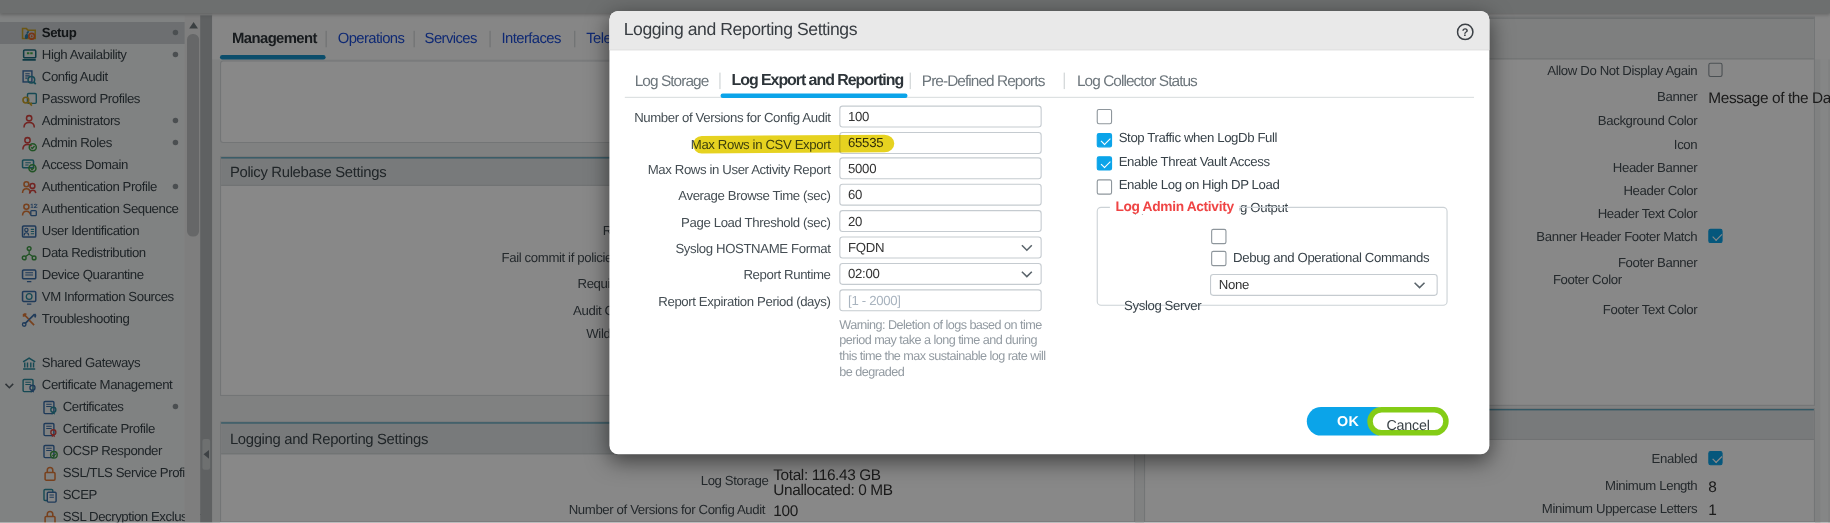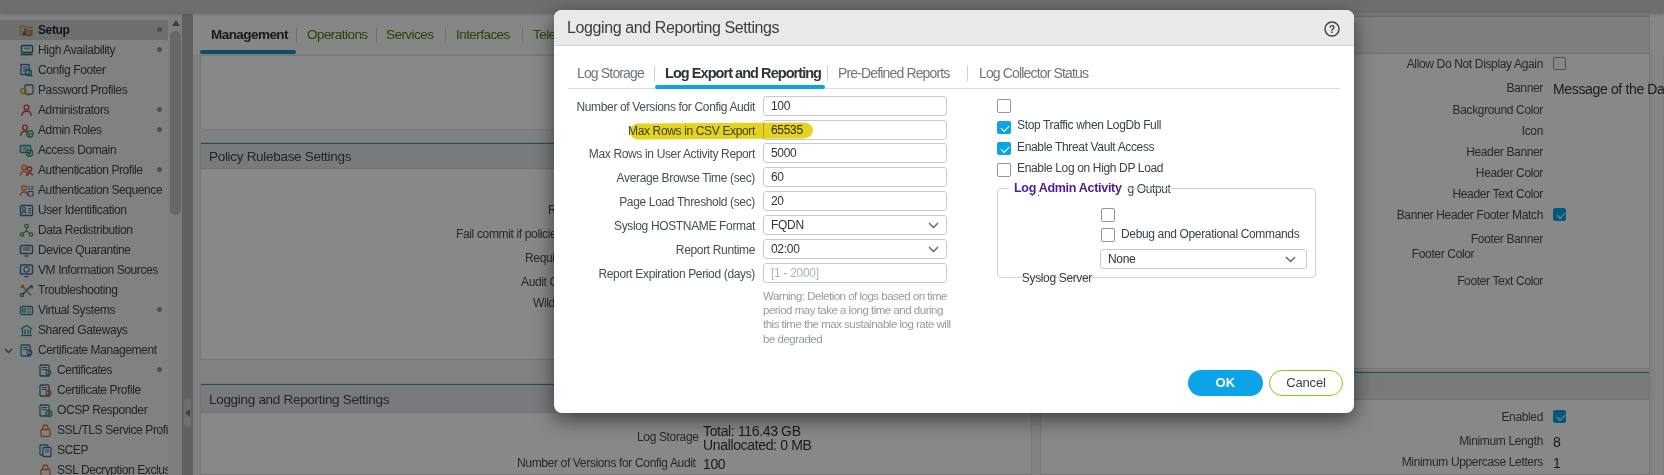--- a/index.html
+++ b/index.html
@@ -21,21 +21,21 @@
   #sb-scroll { left:168px; top:14px; width:14px; height:461px; background:#ededed; }
   #sb-thumb { left:170px; top:31px; width:10.5px; height:184px; background:#bfc2c3; border-radius:5px; }
   #sb-up { left:171.5px; top:20px; width:0; height:0; border-left:4px solid transparent; border-right:4px solid transparent; border-bottom:6px solid #70787d; }
   .bgcb.on::after, .mcb.on::after { content:""; position:absolute; left:2.5px; top:3px; width:7px; height:3.5px; border-left:1.8px solid #fff; border-bottom:1.8px solid #fff; transform:rotate(-45deg); }
   #splitter { left:182px; top:14px; width:11px; height:461px; background:#b2b6b8; }
   #split-handle { left:183.5px; top:399px; width:7px; height:28px; background:#ced2d3; border-radius:2px; }
   #split-arrow { left:184.5px; top:409px; width:0; height:0; border-top:4px solid transparent; border-bottom:4px solid transparent; border-right:5px solid #757d82; }
   
   #content { left:193px; top:14px; width:1471px; height:461px; background:#f0f2f2; }
   #tabstrip { left:193px; top:12px; width:1471px; height:42px; background:#fbfbfb; }
-  .ptab { position:absolute; top:27px; font-size:13.5px; line-height:16px; color:#4d7c0f; letter-spacing:-0.55px; }
+  .ptab { position:absolute; top:27px; font-size:13.5px; line-height:16px; color:#1d4ed8; letter-spacing:-0.55px; }
   .ptab.act { color:#2d3439; font-weight:bold; }
   .ptab-ul { position:absolute; top:50px; height:3.5px; background:#1590c8; border-radius:2px; }
   .ptab-div { position:absolute; top:28px; width:1px; height:15px; background:#cdd1d3; }
   .panel { position:absolute; background:#fff; border:1px solid #d7dbdd; }
   .panel-hd { position:absolute; left:0; right:0; top:0; height:26px; background:#e2e5e6; border-top:1px solid #3d95b2; border-bottom:1px solid #d2d6d8; }
   .panel-hd span { position:absolute; left:8px; top:5px; font-size:13.5px; line-height:16px; color:#3c464c; letter-spacing:-0.3px; }
   .bglbl { position:absolute; font-size:12px; color:#454e54; letter-spacing:-0.35px; white-space:nowrap; }
   .bgval { position:absolute; font-size:14px; color:#333; letter-spacing:-0.35px; white-space:nowrap; }
   .bgcb { position:absolute; width:13px; height:13px; border:1.5px solid #8e969c; border-radius:2px; background:#fff; }
   .bgcb.on { background:#0ba4e9; border-color:#0ba4e9; }
@@ -51,23 +51,23 @@
   #m-tabline { position:absolute; left:14px; top:77.5px; width:772px; height:1px; background:#dadedf; }
   .flabel { position:absolute; font-size:12px; color:#454e54; letter-spacing:-0.35px; white-space:nowrap; text-align:right; width:200px; }
   .finput { position:absolute; left:209px; width:184px; height:20px; border:1px solid #c5cbd0; border-radius:3px; background:#fff; font-size:12px; color:#333; letter-spacing:-0.3px; line-height:18px; padding-left:7px; }
   .fchev { position:absolute; }
   .mcb { position:absolute; width:13.5px; height:13.5px; border:1.5px solid #8e969c; border-radius:2px; background:#fff; }
   .mcb.on { background:#0ba4e9; border-color:#0ba4e9; }
   .mcblbl { position:absolute; font-size:12px; color:#39434a; letter-spacing:-0.35px; white-space:nowrap;margin-top:18px; }
   #warn { position:absolute; left:209px; top:279px; width:200px; font-size:11.5px; line-height:14.2px; color:#939ba2; letter-spacing:-0.5px; }
   #hl { position:absolute; left:76px; top:113px; width:183px; height:16px; background:#e6d220; mix-blend-mode:multiply; border-radius:8px 9px 9px 8px/50% 50% 50% 50%; transform:rotate(-0.4deg); z-index:5; }
   #btn-ok { position:absolute; left:634px; top:360px; width:75px; height:26px; border-radius:13px; background:#0ba4e9; color:#fff; font-size:13px; font-weight:bold; text-align:center; line-height:26px; letter-spacing:0.2px; }
-  #btn-cancel { position:absolute; left:715px; top:360px; width:74px; height:26px; border-radius:13px; background:#fff; border:1px solid #84cc16; color:#3a4247; font-size:13px; text-align:center; line-height:24px; letter-spacing:-0.2px; }
+  #btn-cancel { position:absolute; left:689px; top:360px; width:74px; height:26px; border-radius:13px; background:#fff; border:5px solid #84cc16; color:#3a4247; font-size:13px; text-align:center; line-height:24px; letter-spacing:-0.2px; }
   #fieldset { position:absolute; left:443px; top:178px; width:319px; height:90px; border:1px solid #ccd2d6; border-radius:4px; }
-  #legend { position:absolute; left:455px; top:171px; background:#fff; padding:0 5px; font-size:12.5px; font-weight:bold; color:#4c1d95; letter-spacing:-0.3px; }
+  #legend { position:absolute; left:455px; top:171px; background:#fff; padding:0 5px; font-size:12.5px; font-weight:bold; color:#ef4444; letter-spacing:-0.3px; }
   #help { position:absolute; left:770px; top:11px; width:16px; height:16px; }
 </style>
 </head>
 <body>
 <div class="abs" id="topband"></div>
 <div class="abs" id="sidebar">
   <div class="nav-row nav-sel" style="top:6px;">
     <svg class="ic" viewBox="0 0 15 15">
         <path d="M1.5 12 V3 H5 L6.5 4.5 H13 V12 Z" fill="none" stroke="#c9a227" stroke-width="1.4"></path>
         <path d="M4 12.5 C3 10.5 3.5 8.5 5.5 7.5 L7.5 10 C6.5 12 5.5 12.8 4 12.5 Z" fill="#2e7fa8"></path>
@@ -88,21 +88,21 @@
     <span class="lbl">High Availability</span>
       <span class="dot"></span>
   </div>
   <div class="nav-row" style="top:46px;">
     <svg class="ic" viewBox="0 0 15 15">
         <rect x="2" y="1.5" width="8" height="10" fill="none" stroke="#3a6ea8" stroke-width="1.3"></rect>
         <path d="M4 4 h4 M4 6 h4 M4 8 h2" stroke="#3a6ea8" stroke-width="1"></path>
         <circle cx="9.5" cy="9.5" r="3" fill="none" stroke="#2a8a9d" stroke-width="1.4"></circle>
         <path d="M11.7 11.7 L13.5 13.5" stroke="#2a8a9d" stroke-width="1.6"></path>
       </svg>
-    <span class="lbl">Config Footer</span>
+    <span class="lbl">Config Audit</span>
   </div>
   <div class="nav-row" style="top:66px;">
     <svg class="ic" viewBox="0 0 15 15">
         <rect x="6" y="2" width="8" height="9" rx="1" fill="none" stroke="#2a8a9d" stroke-width="1.3"></rect>
         <circle cx="4.5" cy="8" r="2.6" fill="none" stroke="#c9a227" stroke-width="1.5"></circle>
         <path d="M6.6 9.5 L10 13 M8.5 11.5 L10 10.5" stroke="#c9a227" stroke-width="1.5"></path>
       </svg>
     <span class="lbl">Password Profiles</span>
   </div>
   <div class="nav-row" style="top:86px;">
@@ -186,29 +186,20 @@
     <span class="lbl">VM Information Sources</span>
   </div>
   <div class="nav-row" style="top:266px;">
     <svg class="ic" viewBox="0 0 15 15">
         <path d="M2.5 2.5 L7 7 M2.5 2.5 L2.5 5 M2.5 2.5 L5 2.5" stroke="#e07b39" stroke-width="1.6" fill="none"></path>
         <path d="M12.5 2.5 L3.5 11.5 M12.5 2.5 C13.5 3.5 13.5 4.5 12.5 5.5" stroke="#3a6ea8" stroke-width="1.5" fill="none"></path>
         <path d="M7.5 8 L12 12.5" stroke="#e07b39" stroke-width="1.6"></path>
         <circle cx="3" cy="12" r="1.6" fill="none" stroke="#3a6ea8" stroke-width="1.2"></circle>
       </svg>
     <span class="lbl">Troubleshooting</span>
-  </div>
-  <div class="nav-row" style="top:286px;">
-    <svg class="ic" viewBox="0 0 15 15">
-        <rect x="1.5" y="3.5" width="12" height="8" rx="1.2" fill="none" stroke="#2a8a9d" stroke-width="1.4"></rect>
-        <circle cx="5" cy="7.5" r="1.6" fill="none" stroke="#2a8a9d" stroke-width="1.2"></circle>
-        <path d="M8 6 h4 M8 9 h4" stroke="#2a8a9d" stroke-width="1.2"></path>
-      </svg>
-    <span class="lbl">Virtual Systems</span>
-      <span class="dot"></span>
   </div>
   <div class="nav-row" style="top:306px;">
     <svg class="ic" viewBox="0 0 15 15">
         <path d="M2 6 L7.5 2.5 L13 6" fill="none" stroke="#2a8a9d" stroke-width="1.4"></path>
         <path d="M3.5 6.5 V11 M6 6.5 V11 M9 6.5 V11 M11.5 6.5 V11" stroke="#2a8a9d" stroke-width="1.3"></path>
         <path d="M2 12.5 h11" stroke="#2a8a9d" stroke-width="1.4"></path>
       </svg>
     <span class="lbl">Shared Gateways</span>
   </div>
   <div class="nav-row" style="top:326px;">

